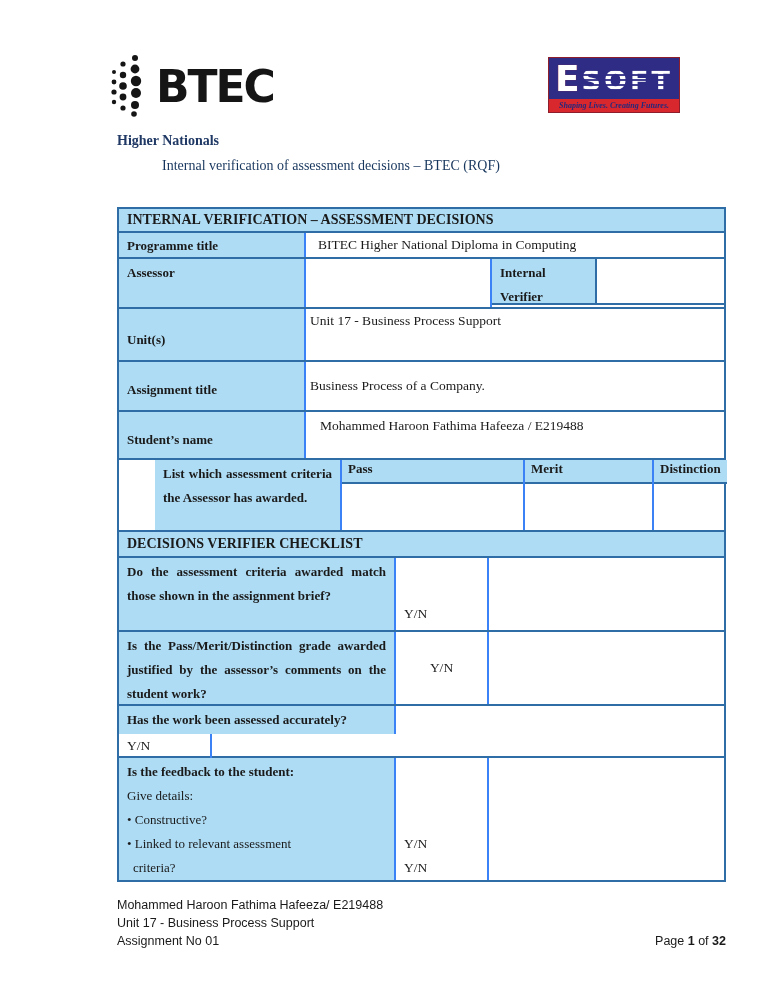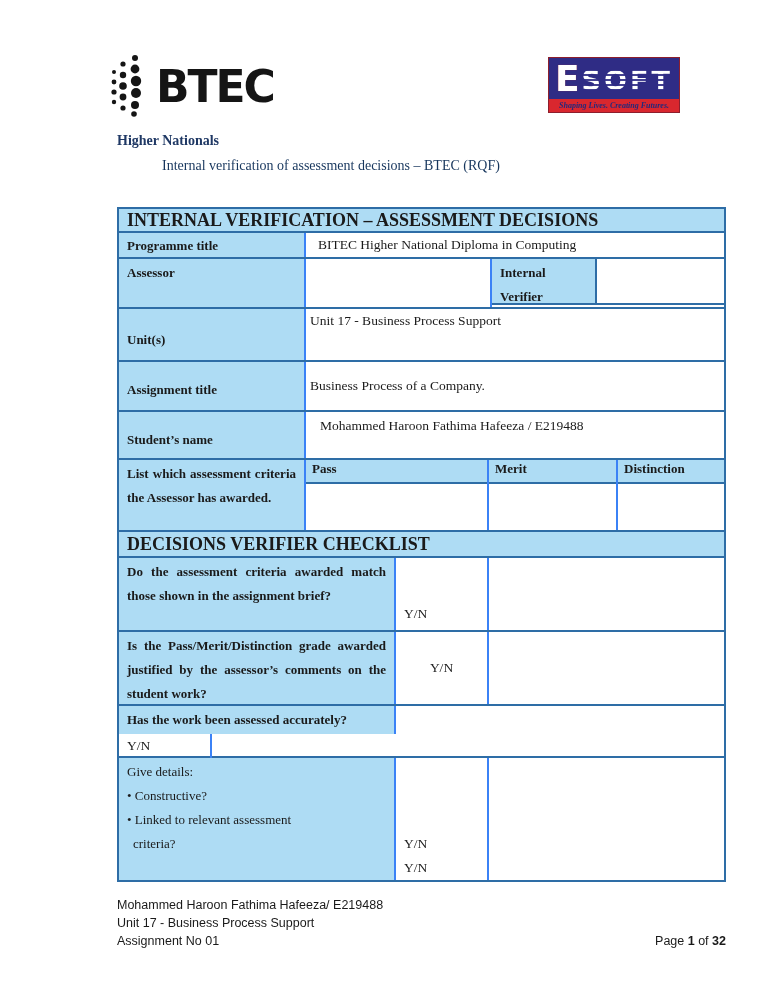--- a/index.html
+++ b/index.html
@@ -32,27 +32,27 @@
   .ivtable{position:absolute;left:117px;top:207px;width:609px;box-sizing:border-box;
     border:2px solid #2E6DA6;background:#fff;}
   .row{display:flex;border-bottom:2px solid #2E6DA6;box-sizing:border-box;}
   .row:last-child{border-bottom:none;}
   .cell{box-sizing:border-box;border-right:2px solid #3b82f6;position:relative;}
   .cell:last-child{border-right:none;}
   .blue{background:#AEDCF4;}
   .lbl{font-size:13px;font-weight:bold;line-height:24px;padding:2px 8px;}
   .just{text-align:justify;}
   .val{font-size:13.5px;line-height:20px;padding:2px 8px;}
-  .title-row{height:24px;align-items:center;font-size:18px;font-weight:bold;padding-left:8px;background:#AEDCF4;}
+  .title-row{height:24px;align-items:center;font-size:14px;font-weight:bold;padding-left:8px;background:#AEDCF4;}
   .h-prog{height:26px;}
   .h-assessor{height:50px;}
   .h-units{height:53px;}
   .h-assign{height:50px;}
   .h-student{height:48px;}
-  .h-criteria{height:72px;}
+  .h-criteria{height:72px;padding-left:36px;}
   .h-chktitle{height:26px;}
   .h-q1{height:74px;}
   .h-q2{height:74px;}
   .h-q3{height:52px;flex-direction:column;}
   .h-fb{height:122px;}
   .w-label{width:187px;flex:none;}
   .w-rest{flex:1;}
   .w-mid{width:186px;flex:none;}
   .w-iv{width:105px;flex:none;}
   .w-pass{width:183px;flex:none;}
@@ -195,20 +195,21 @@
   </div>
 
   <div class="row h-q3">
     <div class="cell blue w-qlabel lbl just">Has the work been assessed accurately?</div>
     <div class="cell w-yn yn yn-bottom">Y/N</div>
     <div class="cell w-comment"></div>
   </div>
 
   <div class="row h-fb">
     <div class="cell blue w-qlabel" style="padding-top:2px;">
+      <div class="fb-line" style="font-weight:bold;">Is the feedback to the student:</div>
       <div class="fb-line normal">Give details:</div>
       <div class="fb-line normal">• Constructive?</div>
       <div class="fb-line normal">• Linked to relevant assessment</div>
       <div class="fb-line normal" style="padding-left:14px;">criteria?</div>
     </div>
     <div class="cell w-yn yn fb-yn">
       <div>Y/N</div>
       <div>Y/N</div>
     </div>
     <div class="cell w-comment"></div>

